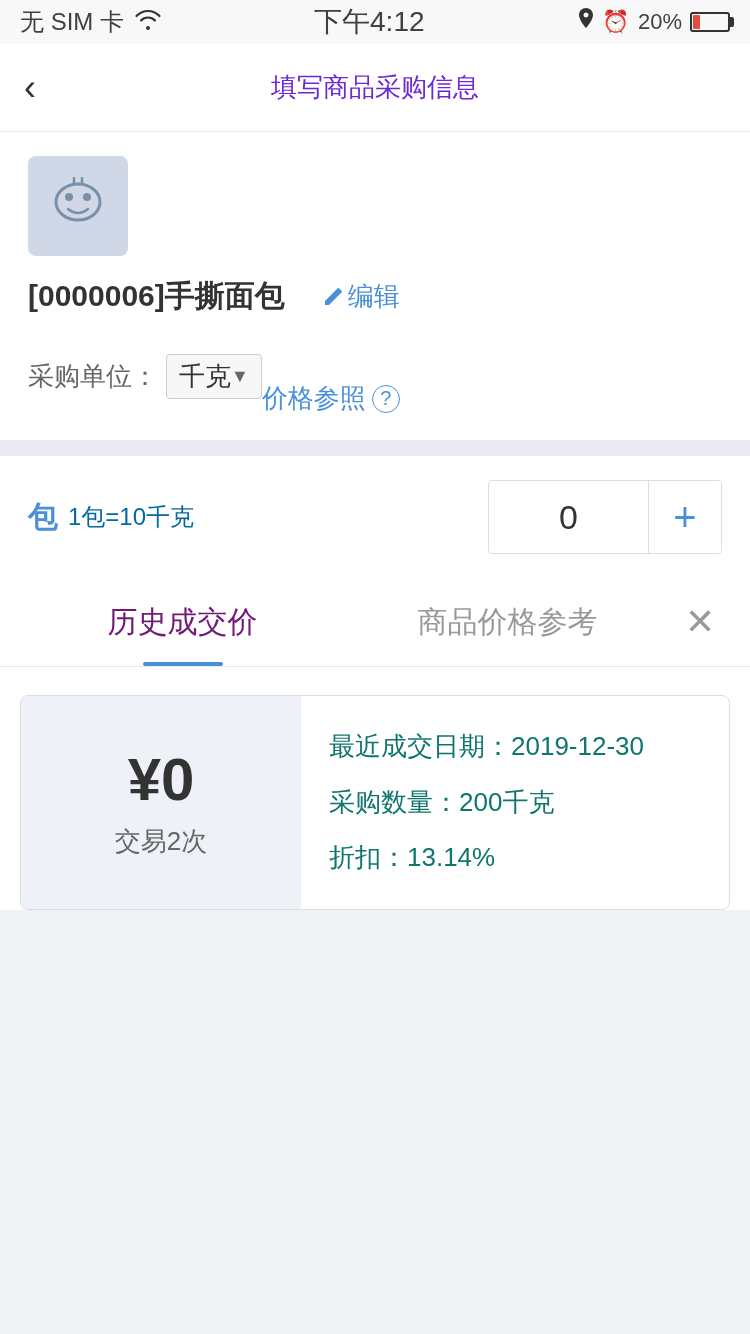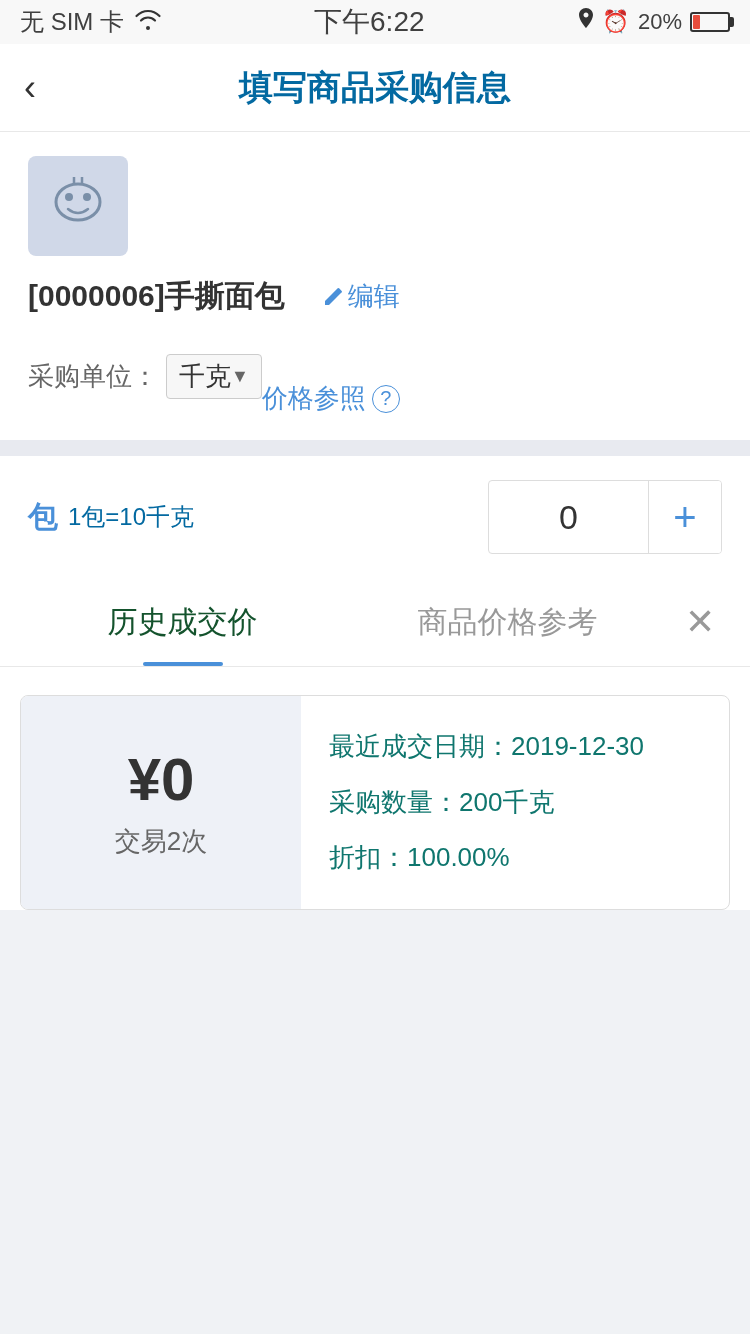--- a/index.html
+++ b/index.html
@@ -56,23 +56,23 @@
       border-bottom: 1px solid #e8e8e8;
     }
     .nav-back {
       position: absolute;
       left: 24px;
       font-size: 36px;
       color: #333;
       cursor: pointer;
     }
     .nav-title {
-      font-size: 34px;
-      font-weight: 700;
-      color: #0369a1;
+      font-size: 26px;
+      font-weight: 400;
+      color: #6d28d9;
     }
 
     
     .product-card {
       background: #fff;
       margin-top: 0;
       padding: 24px 28px;
       display: flex;
       align-items: flex-start;
       gap: 20px;
@@ -231,21 +231,21 @@
       height: 88px;
       display: flex;
       align-items: center;
       justify-content: center;
       font-size: 30px;
       color: #999;
       cursor: pointer;
       position: relative;
     }
     .tab-item.active {
-      color: #14532d;
+      color: #701a75;
     }
     .tab-item.active::after {
       content: '';
       position: absolute;
       bottom: 0;
       left: 50%;
       transform: translateX(-50%);
       width: 80px;
       height: 4px;
       background: #4a90d9;
@@ -316,21 +316,21 @@
   <div class="status-left">
     <span>无 SIM 卡</span>
     <span>
       <svg width="28" height="22" viewBox="0 0 28 22" fill="none">
         <path d="M14 18a2 2 0 110 4 2 2 0 010-4z" fill="#333"></path>
         <path d="M7 12.5C8.8 10.7 11.3 9.5 14 9.5s5.2 1.2 7 3" stroke="#333" stroke-width="2.2" stroke-linecap="round" fill="none"></path>
         <path d="M2.5 8C5.5 5 9.5 3 14 3s8.5 2 11.5 5" stroke="#333" stroke-width="2.2" stroke-linecap="round" fill="none"></path>
       </svg>
     </span>
   </div>
-  <div class="status-center">下午6:22</div>
+  <div class="status-center">下午4:12</div>
   <div class="status-right">
     <span>
       <svg width="18" height="22" viewBox="0 0 18 22" fill="#333">
         <path d="M9 0C5.1 0 2 3.1 2 7c0 5.2 7 13 7 13s7-7.8 7-13c0-3.9-3.1-7-7-7zm0 9.5C7.6 9.5 6.5 8.4 6.5 7S7.6 4.5 9 4.5 11.5 5.6 11.5 7 10.4 9.5 9 9.5z"></path>
       </svg>
     </span>
     <span>⏰</span>
     <span>20%</span>
     <span class="battery-icon">
       <span class="battery-body">
@@ -416,19 +416,19 @@
       <div class="price-trades">交易2次</div>
     </div>
     <div class="price-right">
       <div class="price-detail">
         <span>最近成交日期：</span><span>2019-12-30</span>
       </div>
       <div class="price-detail">
         <span>采购数量：</span><span>200千克</span>
       </div>
       <div class="price-detail">
-        <span>折扣：</span><span>100.00%</span>
+        <span>折扣：</span><span>13.14%</span>
       </div>
     </div>
   </div>
 </div>
 
 <div class="page-bg"></div>
 
 </body></html>

